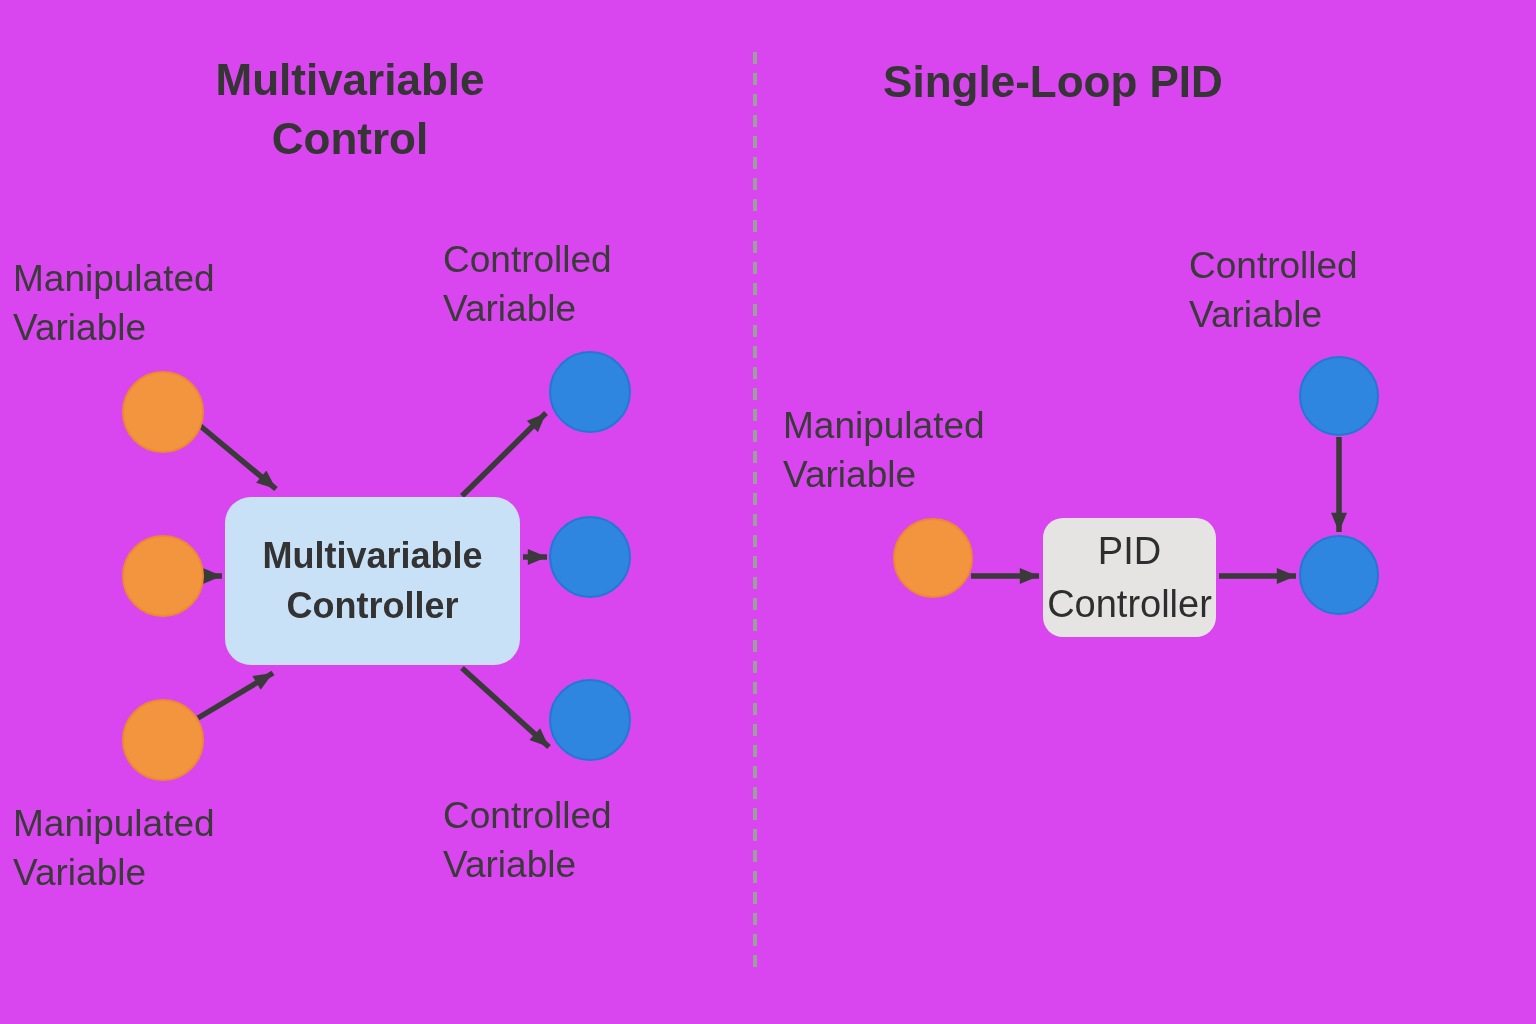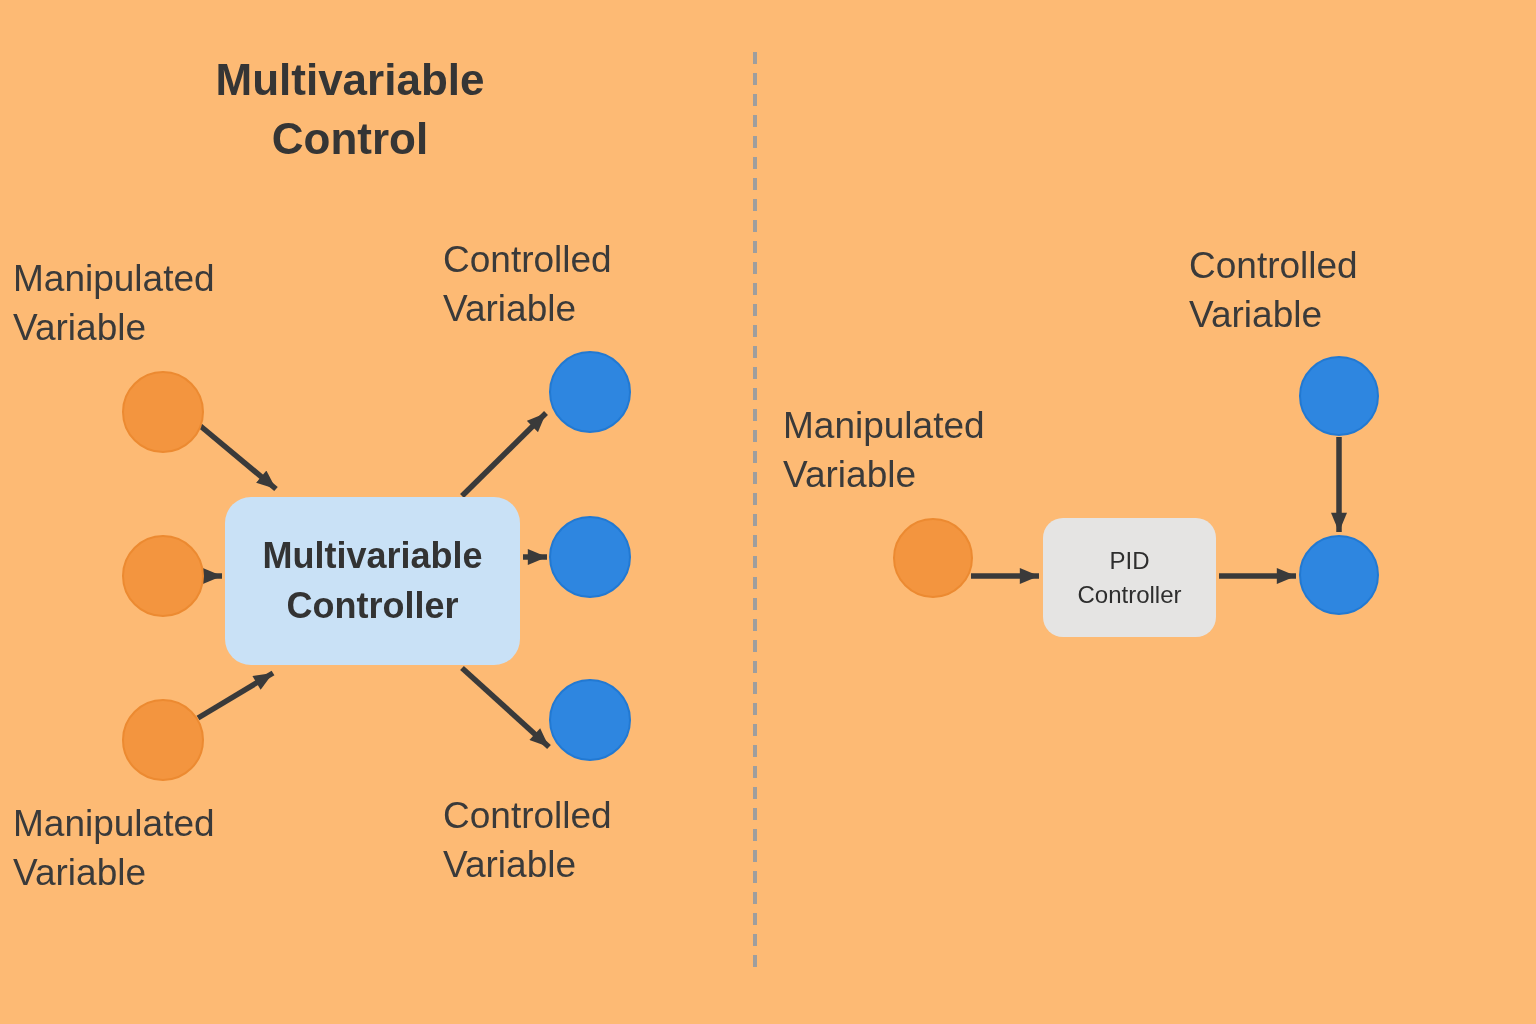--- a/index.html
+++ b/index.html
@@ -1,21 +1,21 @@
 <!DOCTYPE html>
 <html><head>
 <meta charset="utf-8">
 <style>
   * { margin: 0; padding: 0; box-sizing: border-box; }
   html, body { background: #ffffff; }
   .stage {
     position: relative;
     width: 1536px;
     height: 1024px;
-    background: #fdba74;
+    background: #d946ef;
     font-family: "Liberation Sans", sans-serif;
     color: #3a3a3a;
     overflow: hidden;
   }
   .abs { position: absolute; }
   .label {
     white-space: pre-line;
     text-align: left;
     font-size: 37px;
     line-height: 1.32;
@@ -54,21 +54,21 @@
     color: #333333;
   }
   .pid-box {
     background: #e5e4e3;
     border-radius: 20px;
     display: flex;
     align-items: center;
     justify-content: center;
     text-align: center;
     white-space: pre-line;
-    font-size: 24px;
+    font-size: 38px;
     font-weight: 400;
     line-height: 1.38;
     color: #2e2e2e;
   }
   svg.overlay {
     position: absolute;
     left: 0; top: 0;
     width: 1536px;
     height: 1024px;
     pointer-events: none;
@@ -119,20 +119,21 @@
   <div class="abs label" style="left:443px; top:236px; width:300px;">Controlled
 Variable</div>
 
   <div class="abs node node-blue" style="left:549px; top:351px; width:82px; height:82px;"></div>
   <div class="abs node node-blue" style="left:549px; top:516px; width:82px; height:82px;"></div>
   <div class="abs node node-blue" style="left:549px; top:679px; width:82px; height:82px;"></div>
 
   <div class="abs label" style="left:443px; top:792px; width:300px;">Controlled
 Variable</div>
 
+  <div class="abs panel-title" style="left:803px; top:52px; width:500px;">Single-Loop PID</div>
 
   <div class="abs label" style="left:783px; top:402px; width:300px;">Manipulated
 Variable</div>
 
   <div class="abs node node-orange" style="left:893px; top:518px; width:80px; height:80px;"></div>
 
   <div class="abs pid-box" style="left:1043px; top:518px; width:173px; height:119px;">PID
 Controller</div>
 
   <div class="abs label" style="left:1189px; top:242px; width:300px;">Controlled

